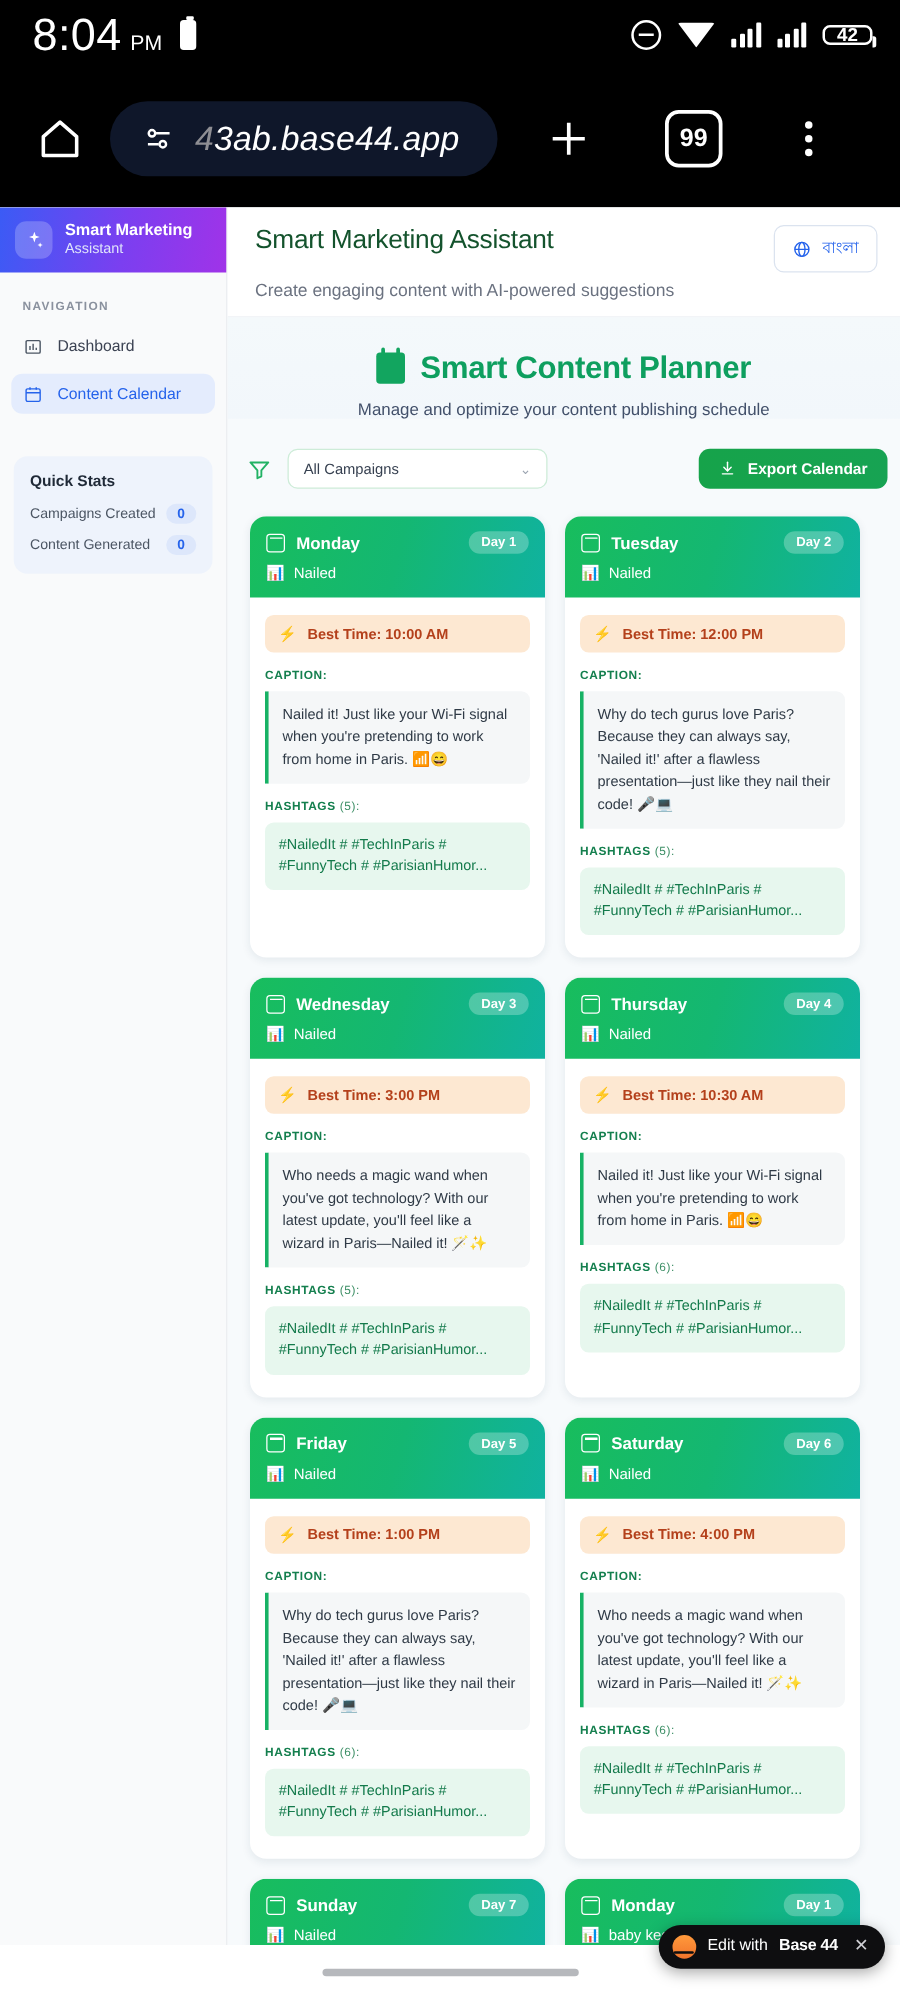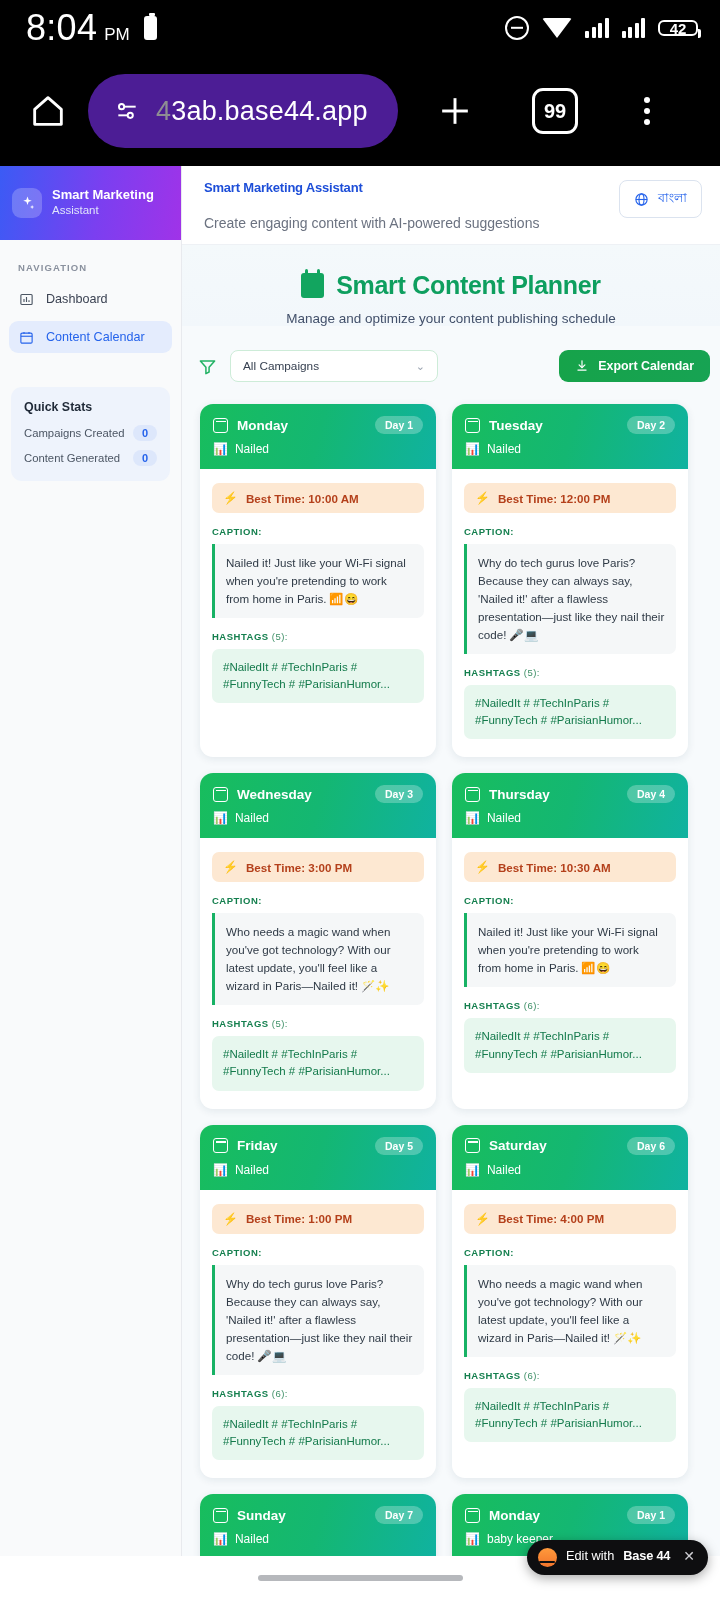--- a/index.html
+++ b/index.html
@@ -30,60 +30,60 @@
   .bars i { width:4px; background:#fff; display:block; border-radius:1px;}
   .bars i:nth-child(1){height:7px;} .bars i:nth-child(2){height:11px;}
   .bars i:nth-child(3){height:15px;} .bars i:nth-child(4){height:20px;}
   .icon-battery { width:40px;height:16px;border:2.5px solid #fff;border-radius:6px;position:relative;display:flex;align-items:center;justify-content:center;font-size:15px;font-weight:700;}
   .icon-battery::after{content:"";position:absolute;right:-5px;top:7px;width:3px;height:9px;background:#fff;border-radius:0 2px 2px 0;}
 
   
   .browserbar { height:110px; background:#000; display:flex; align-items:center; padding:0 20px; gap:4px;}
   .bb-home { width:56px; height:56px; display:flex; align-items:center; justify-content:center;}
   .urlpill {
-    flex:0 0 auto; width:310px; height:74px; background:#4c1d95; border-radius:38px;
-    display:flex; align-items:center; gap:16px; padding:0 26px; margin-left:8px;
+    flex:0 0 auto; width:310px; height:60px; background:#0f172a; border-radius:38px;
+    display:flex; align-items:center; gap:16px; padding:0 26px; margin-left:8px;font-style:italic;
   }
   .url-text { color:#fff; font-size:27px; letter-spacing:.2px; white-space:nowrap;}
   .url-text .dim { color:#8e8e93; }
   .bb-plus { width:62px;height:62px;display:flex;align-items:center;justify-content:center;margin-left:22px;}
   .bb-tabs {
     width:46px;height:46px;border:3px solid #fff;border-radius:11px;
     display:flex;align-items:center;justify-content:center;color:#fff;
     font-size:20px;font-weight:700;margin-left:42px;
   }
   .bb-menu { width:46px;height:46px;display:flex;flex-direction:column;align-items:center;justify-content:center;gap:5px;margin-left:42px;}
   .bb-menu span{width:6px;height:6px;background:#fff;border-radius:50%;display:block;}
 
   
   .app { display:flex; height: 1434px; background:#f8fafc; }
 
   
   .sidebar { width:182px; flex:0 0 182px; background:#f9fafb; border-right:1px solid #e8eaee; }
   .brand {
-    height:74px; background:linear-gradient(100deg,#3b5bf5 0%,#7b3ff0 55%,#a033e8 100%);
+    height:52px; background:linear-gradient(100deg,#3b5bf5 0%,#7b3ff0 55%,#a033e8 100%);
     display:flex; align-items:center; gap:10px; padding:0 12px;
   }
   .brand-badge { width:30px;height:30px;border-radius:9px;background:rgba(255,255,255,.22);display:flex;align-items:center;justify-content:center;}
   .brand-txt-1 { color:#fff; font-size:13px; font-weight:700; line-height:1.15;}
   .brand-txt-2 { color:#dfe4fb; font-size:11.5px; line-height:1.3;}
   .nav-label { font-size:9.5px; letter-spacing:1.1px; color:#8a919e; font-weight:600; padding:22px 0 10px 18px;}
   .nav-item { display:flex; align-items:center; gap:12px; margin:0 9px 6px 9px; padding:8px 9px; border-radius:9px; color:#3b4252; font-size:12.6px;}
   .nav-item.active { background:#e4ecfd; color:#2563eb; font-weight:500;}
   .nav-ico { width:16px;height:16px;display:flex;align-items:center;justify-content:center;flex:0 0 16px;}
   .quickstats { margin:34px 11px 0 11px; background:#eef3fc; border-radius:11px; padding:13px 13px 15px 13px;}
   .qs-title { font-size:12.4px; font-weight:700; color:#1f2937; margin-bottom:11px;}
   .qs-row { display:flex; align-items:center; justify-content:space-between; margin-top:9px;}
   .qs-name { font-size:11.3px; color:#4b5563;}
   .qs-val { font-size:11px; color:#2563eb; font-weight:600; background:#dde7fb; border-radius:9px; padding:2px 9px;}
 
   
   .main { flex:1; min-width:0; background:#f7fafc; position:relative; overflow:hidden;}
   .topbar { background:#fff; padding:14px 18px 13px 22px; display:flex; align-items:flex-start; justify-content:space-between; border-bottom:1px solid #eef1f5;}
-  .topbar h1 { font-size:13px; color:#1d4ed8; font-weight:700; letter-spacing:-.2px;}
+  .topbar h1 { font-size:21px; color:#14532d; font-weight:400; letter-spacing:-.2px;}
   .topbar p { font-size:14px; color:#6b7280; margin-top:20px;}
   .langbtn { display:flex; align-items:center; gap:9px; border:1px solid #dbe3ef; border-radius:8px; background:#fff; padding:8px 14px; color:#2563eb; font-size:12.5px; white-space:nowrap;}
 
   .hero { text-align:center; padding:26px 10px 0 10px; background:linear-gradient(180deg,#f4f9fb 0%,#f2f7fb 100%);}
   .hero-title { font-size:25px; font-weight:700; color:#0e9f5f; display:flex; align-items:center; justify-content:center; gap:12px; letter-spacing:-.3px;}
   .hero-cal { width:23px;height:25px;background:#12a55f;border-radius:3px;position:relative;display:inline-block;}
   .hero-cal::before,.hero-cal::after{content:"";position:absolute;top:-4px;width:3px;height:6px;background:#12a55f;border-radius:2px;}
   .hero-cal::before{left:4px;} .hero-cal::after{right:4px;}
   .hero-sub { font-size:13.5px; color:#42506a; margin-top:11px; font-weight:400;}
 

